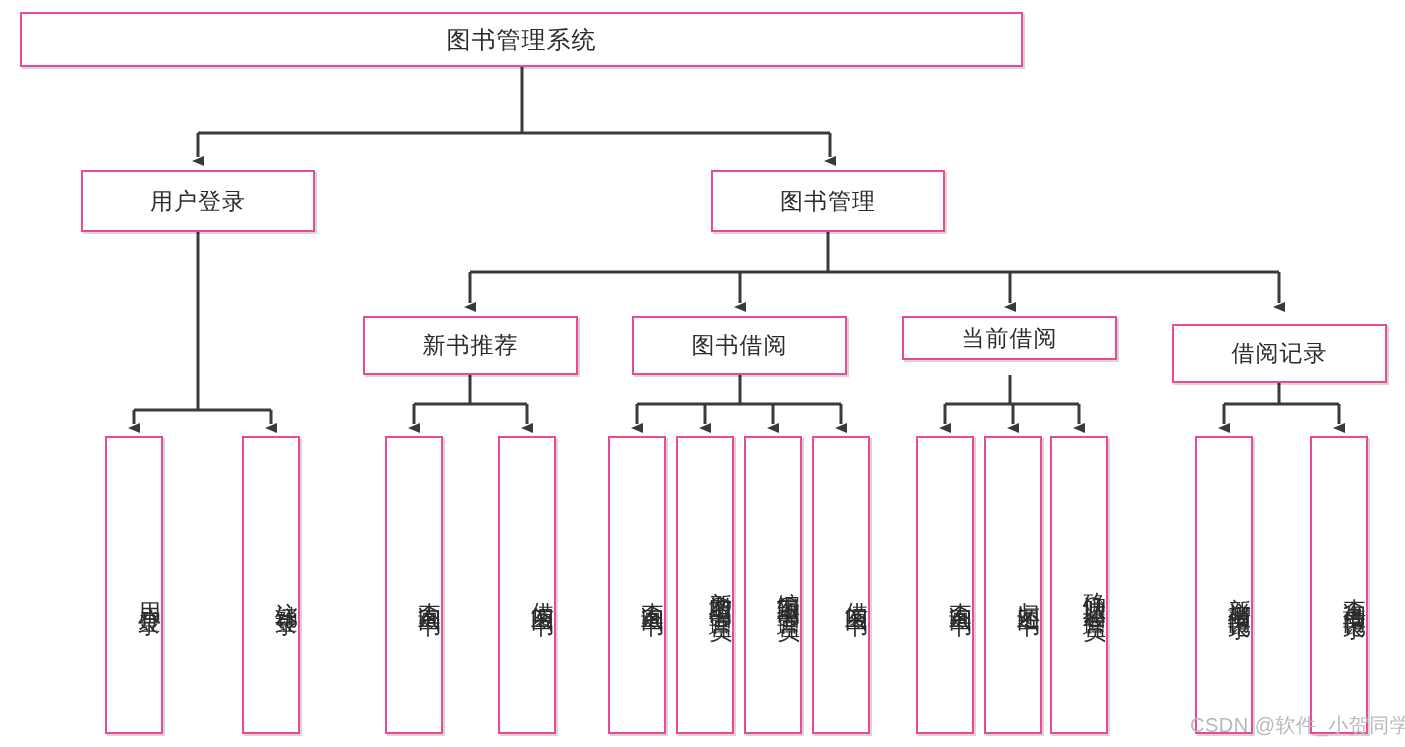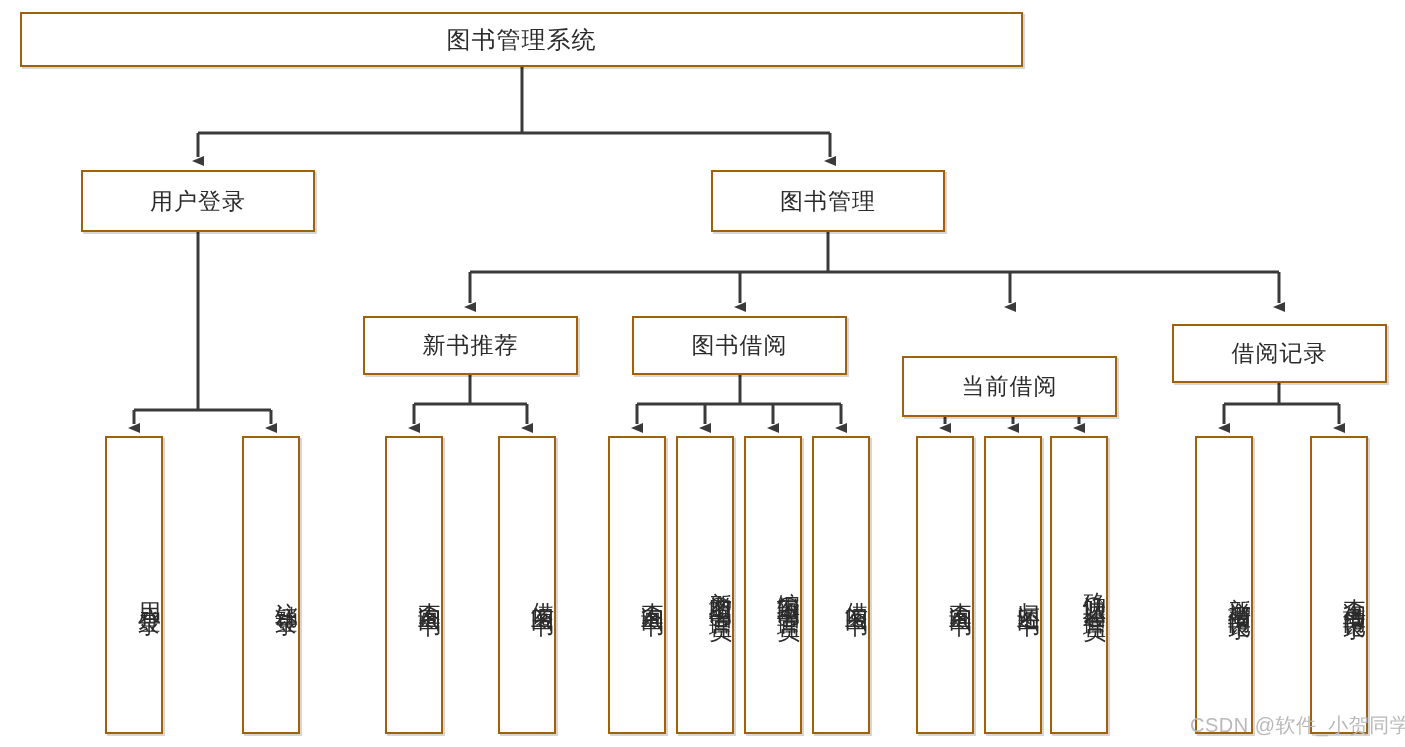--- a/index.html
+++ b/index.html
@@ -22,21 +22,21 @@
     position: absolute;
     left: 0;
     top: 0;
     width: 1405px;
     height: 747px;
     pointer-events: none;
   }
   .node {
     position: absolute;
     box-sizing: border-box;
-    border: 2px solid #a16207;
+    border: 2px solid #ec4899;
     background: #ffffff;
     box-shadow: 2px 2px 0 rgba(0,0,0,0.16);
     display: flex;
     align-items: center;
     justify-content: center;
     color: #2b2b2b;
   }
   .node.h {
     font-size: 23px;
     letter-spacing: 1px;
@@ -135,21 +135,21 @@
   <div class="node h" style="left:711px; top:170px; width:234px; height:62px;align-items:center;">
     <span>图书管理</span>
   </div>
 
   <div class="node h" style="left:632px; top:316px; width:215px; height:59px;">
     <span>图书借阅</span>
   </div>
   <div class="node h" style="left:363px; top:316px; width:215px; height:59px;">
     <span>新书推荐</span>
   </div>
-  <div class="node h" style="left:902px; top:316px; width:215px; height:61px;margin-top:40px;">
+  <div class="node h" style="left:902px; top:316px; width:215px; height:44px;">
     <span>当前借阅</span>
   </div>
   <div class="node h" style="left:1172px; top:316px; width:215px; height:59px;margin-top:8px;">
     <span>借阅记录</span>
   </div>
 
   <div class="node v" style="left:105px; top:436px; width:58px; height:298px;">
     <span class="vlabel">用户登录</span>
   </div>
   <div class="node v" style="left:242px; top:436px; width:58px; height:298px;">

